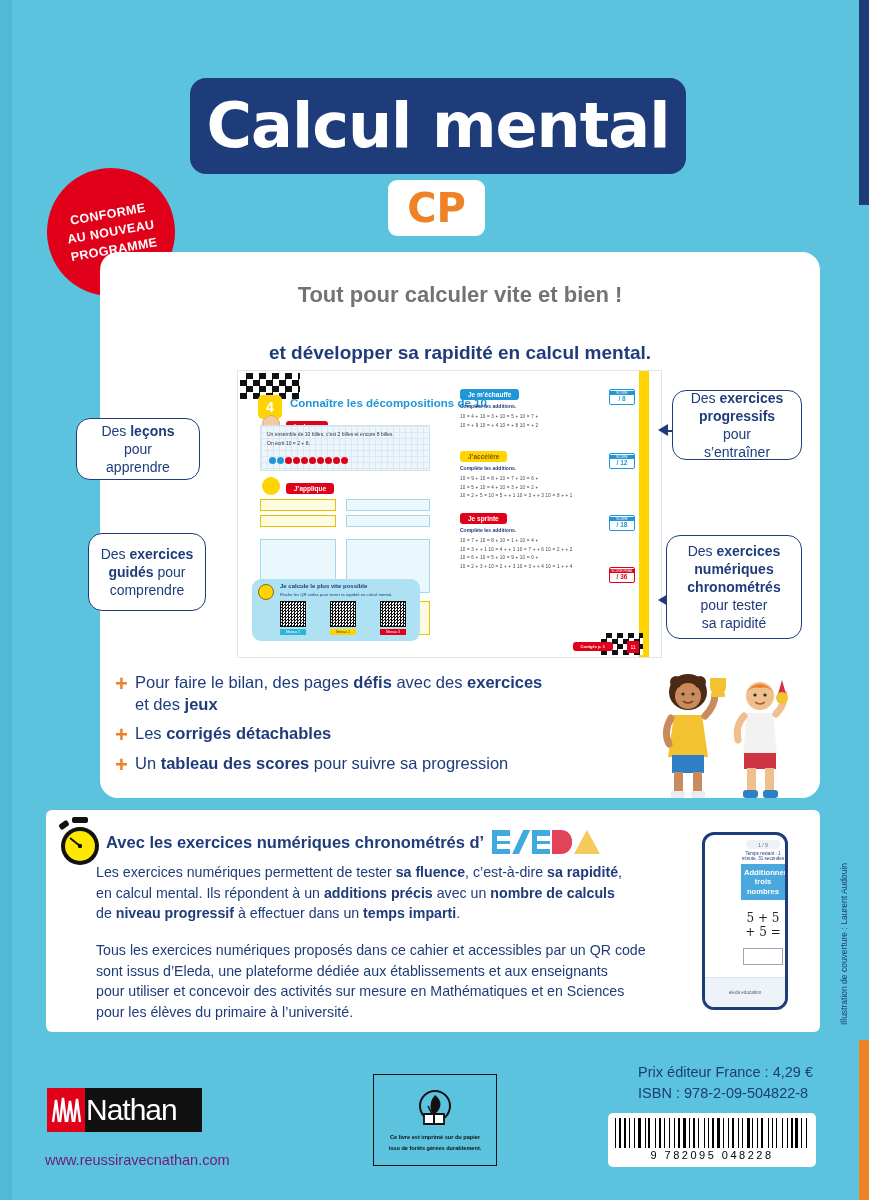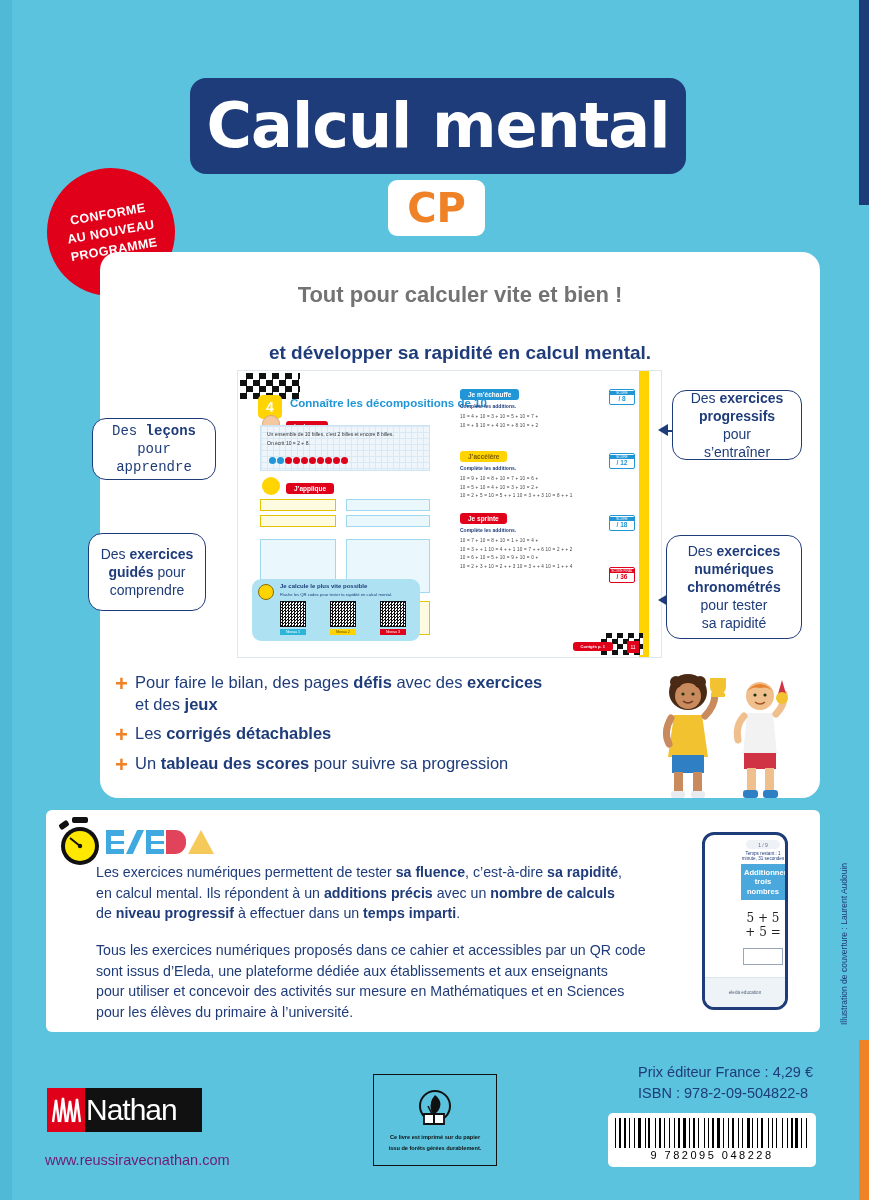--- a/index.html
+++ b/index.html
@@ -352,21 +352,21 @@
   <div class="arrow-line" style="left:-1px; top:198px; width:44px;"></div>
   <div class="arrow-head right" style="left:41px; top:192px;"></div>
   <div class="arrow-line" style="left:-1px; top:324px; width:44px;"></div>
   <div class="arrow-head right" style="left:41px; top:318px;"></div>
   <div class="arrow-line" style="left:568px; top:178px; width:110px;"></div>
   <div class="arrow-head left" style="left:558px; top:172px;"></div>
   <div class="arrow-line" style="left:568px; top:348px; width:110px;"></div>
   <div class="arrow-head left" style="left:558px; top:342px;"></div>
 </div>
 
-<div class="callout" style="left:92px; top:418px; width:124px; height:62px;font-family:Liberation Mono, monospace;">
+<div class="callout" style="left:76px; top:418px; width:124px; height:62px;">
   <span>Des <b>leçons</b> pour<br>apprendre</span>
 </div>
 <div class="callout" style="left:88px; top:533px; width:118px; height:78px;">
   <span>Des <b>exercices<br>guidés</b> pour<br>comprendre</span>
 </div>
 <div class="callout" style="left:672px; top:390px; width:130px; height:70px;">
   <span>Des <b>exercices<br>progressifs</b> pour<br>s’entraîner</span>
 </div>
 <div class="callout" style="left:666px; top:535px; width:136px; height:104px;">
   <span>Des <b>exercices<br>numériques<br>chronométrés</b><br>pour tester<br>sa rapidité</span>
@@ -434,20 +434,21 @@
 <div class="eleda">
   <svg class="chrono" viewBox="0 0 52 52">
     <rect x="18" y="1" width="16" height="6" rx="2" fill="#111"></rect>
     <rect x="5" y="6" width="10" height="6" rx="2" fill="#111" transform="rotate(-35 10 9)"></rect>
     <circle cx="26" cy="30" r="19" fill="#111"></circle>
     <circle cx="26" cy="30" r="15" fill="#ffe800"></circle>
     <line x1="26" y1="30" x2="16" y2="22" stroke="#111" stroke-width="2"></line>
     <circle cx="26" cy="30" r="2.2" fill="#111"></circle>
   </svg>
   <div class="eleda-head">
+    <span class="ehtxt">Avec les exercices numériques chronométrés d’</span>
     <span class="eleda-logo">
       <span class="el-E"></span>
       <span class="el-slash"></span>
       <span class="el-E2"></span>
       <span class="el-D"></span>
       <span class="el-A"></span>
     </span>
   </div>
   <p class="p1">Les exercices numériques permettent de tester <b>sa fluence</b>, c’est-à-dire <b>sa rapidité</b>,<br>en calcul mental. Ils répondent à un <b>additions précis</b> avec un <b>nombre de calculs</b><br>de <b>niveau progressif</b> à effectuer dans un <b>temps imparti</b>.</p>
   <p class="p2">Tous les exercices numériques proposés dans ce cahier et accessibles par un QR code<br>sont issus d’Eleda, une plateforme dédiée aux établissements et aux enseignants<br>pour utiliser et concevoir des activités sur mesure en Mathématiques et en Sciences<br>pour les élèves du primaire à l’université.</p>

